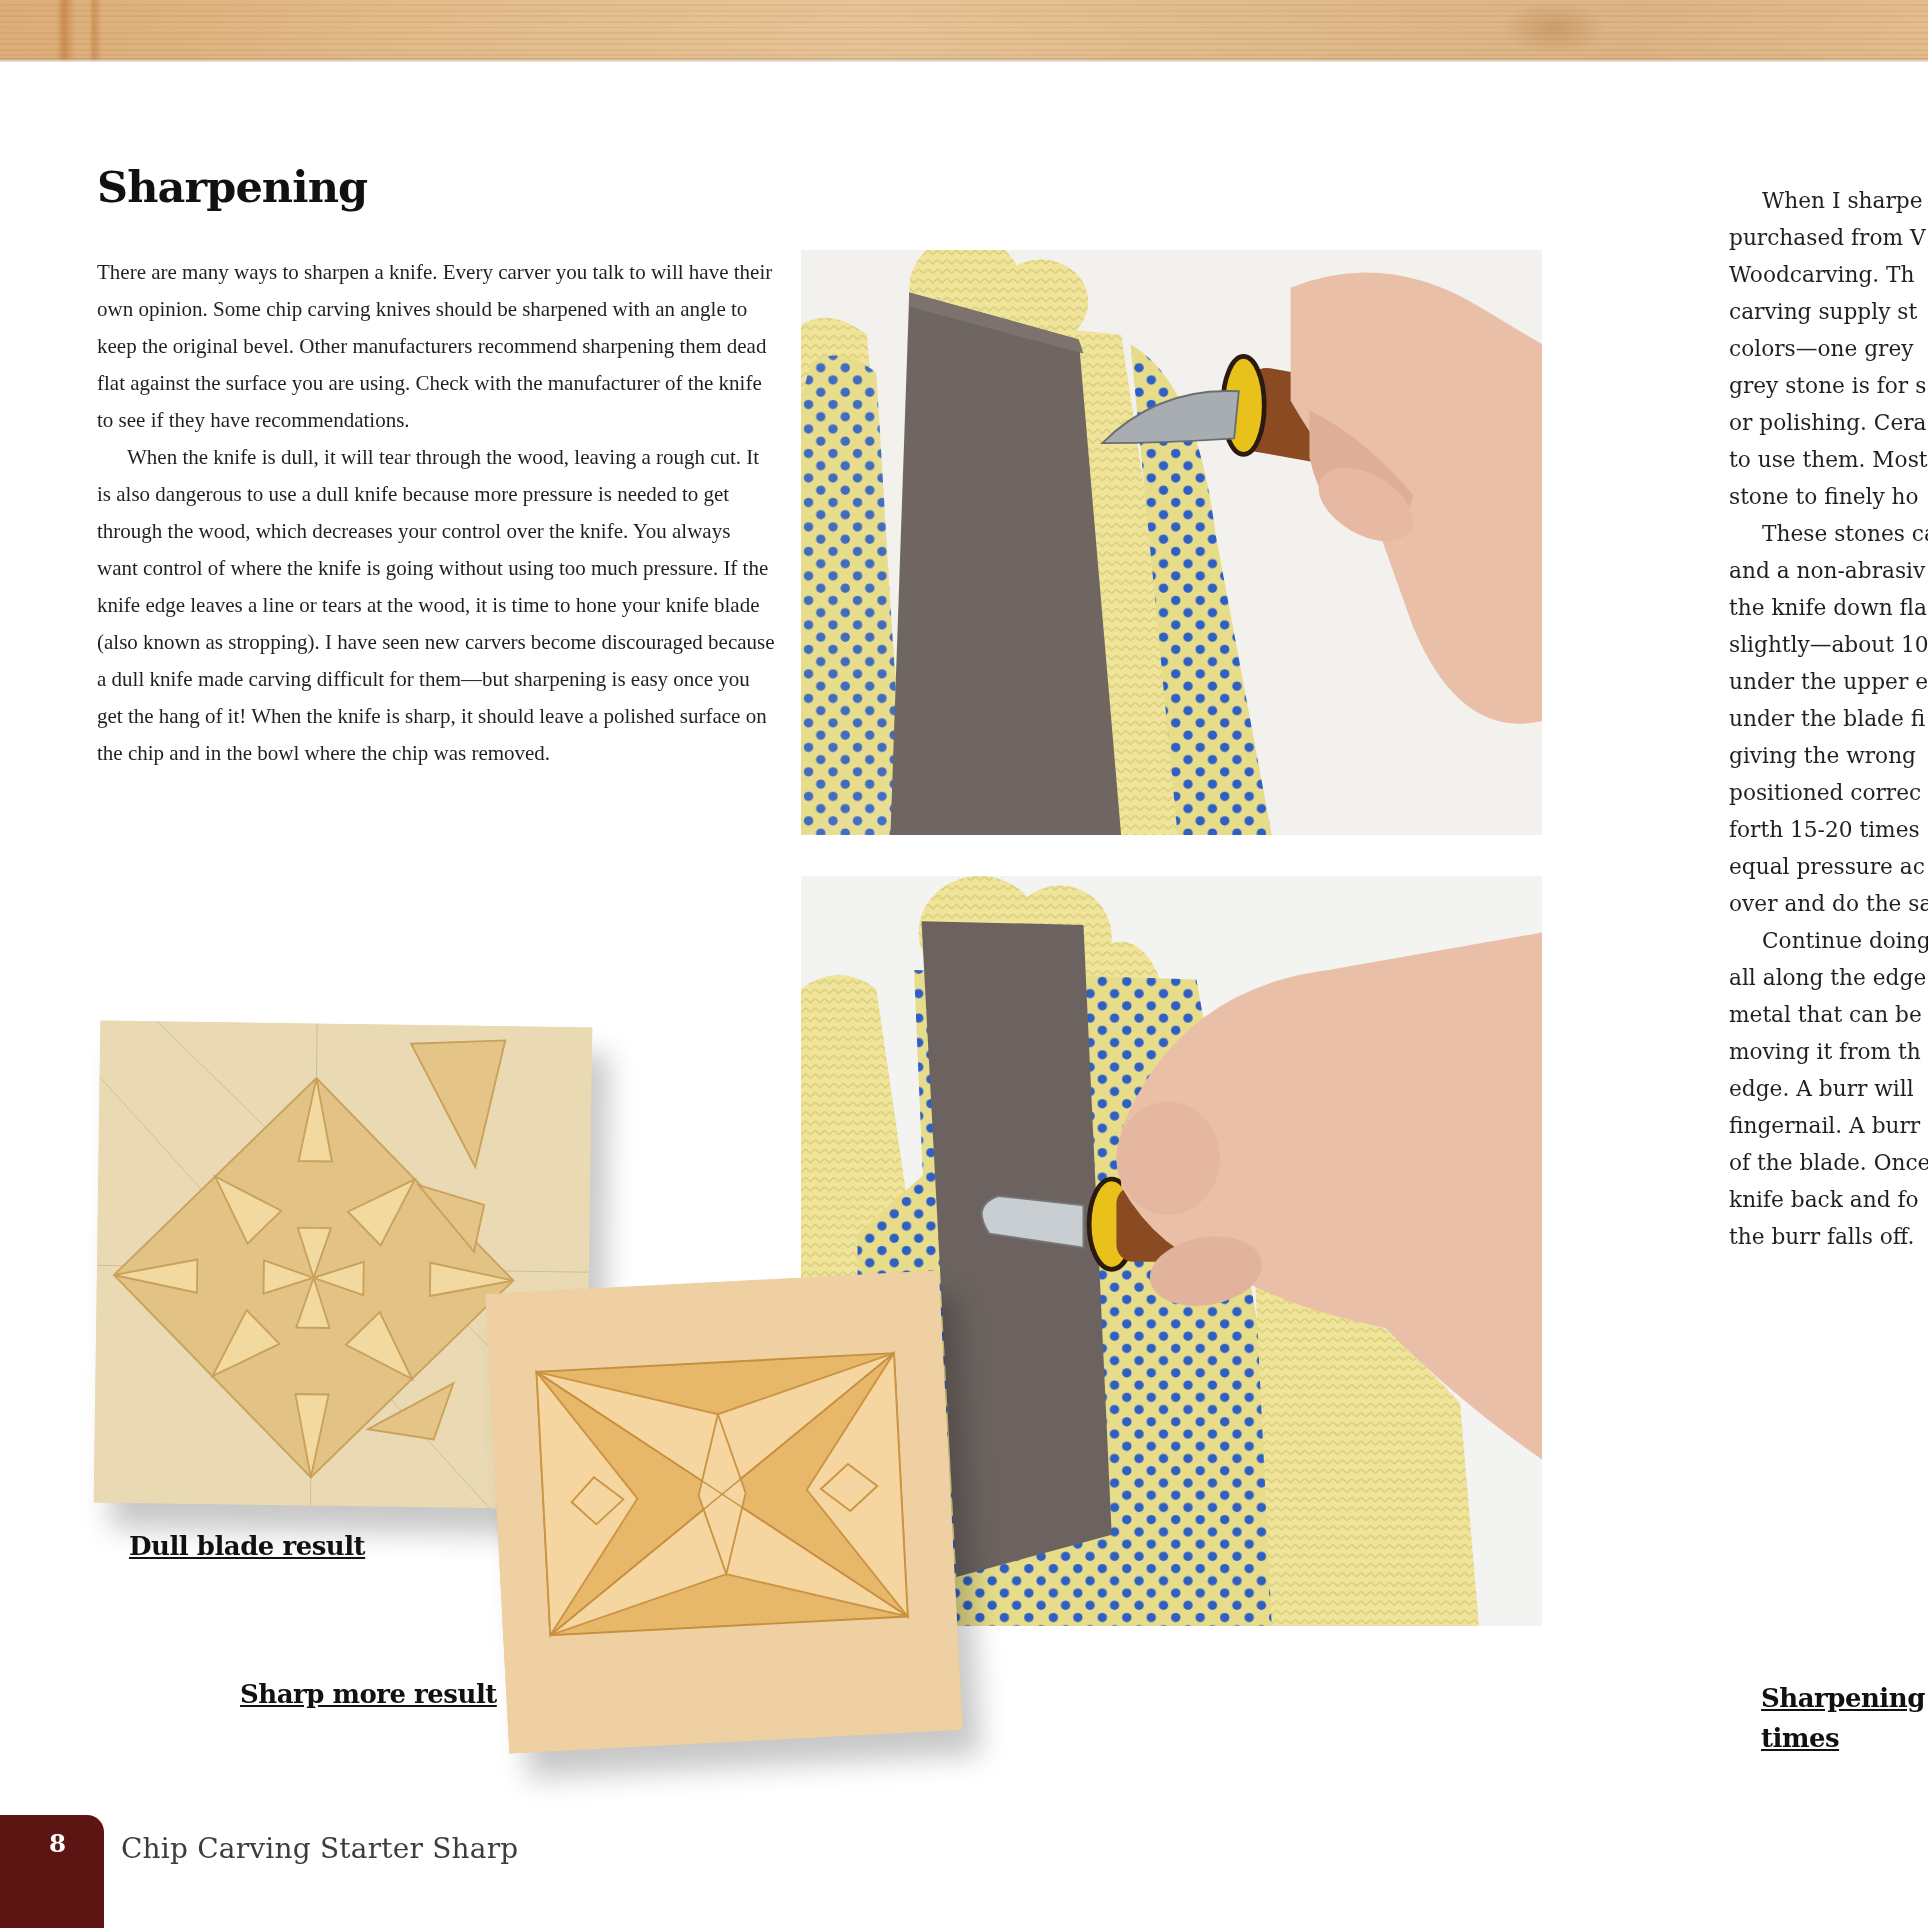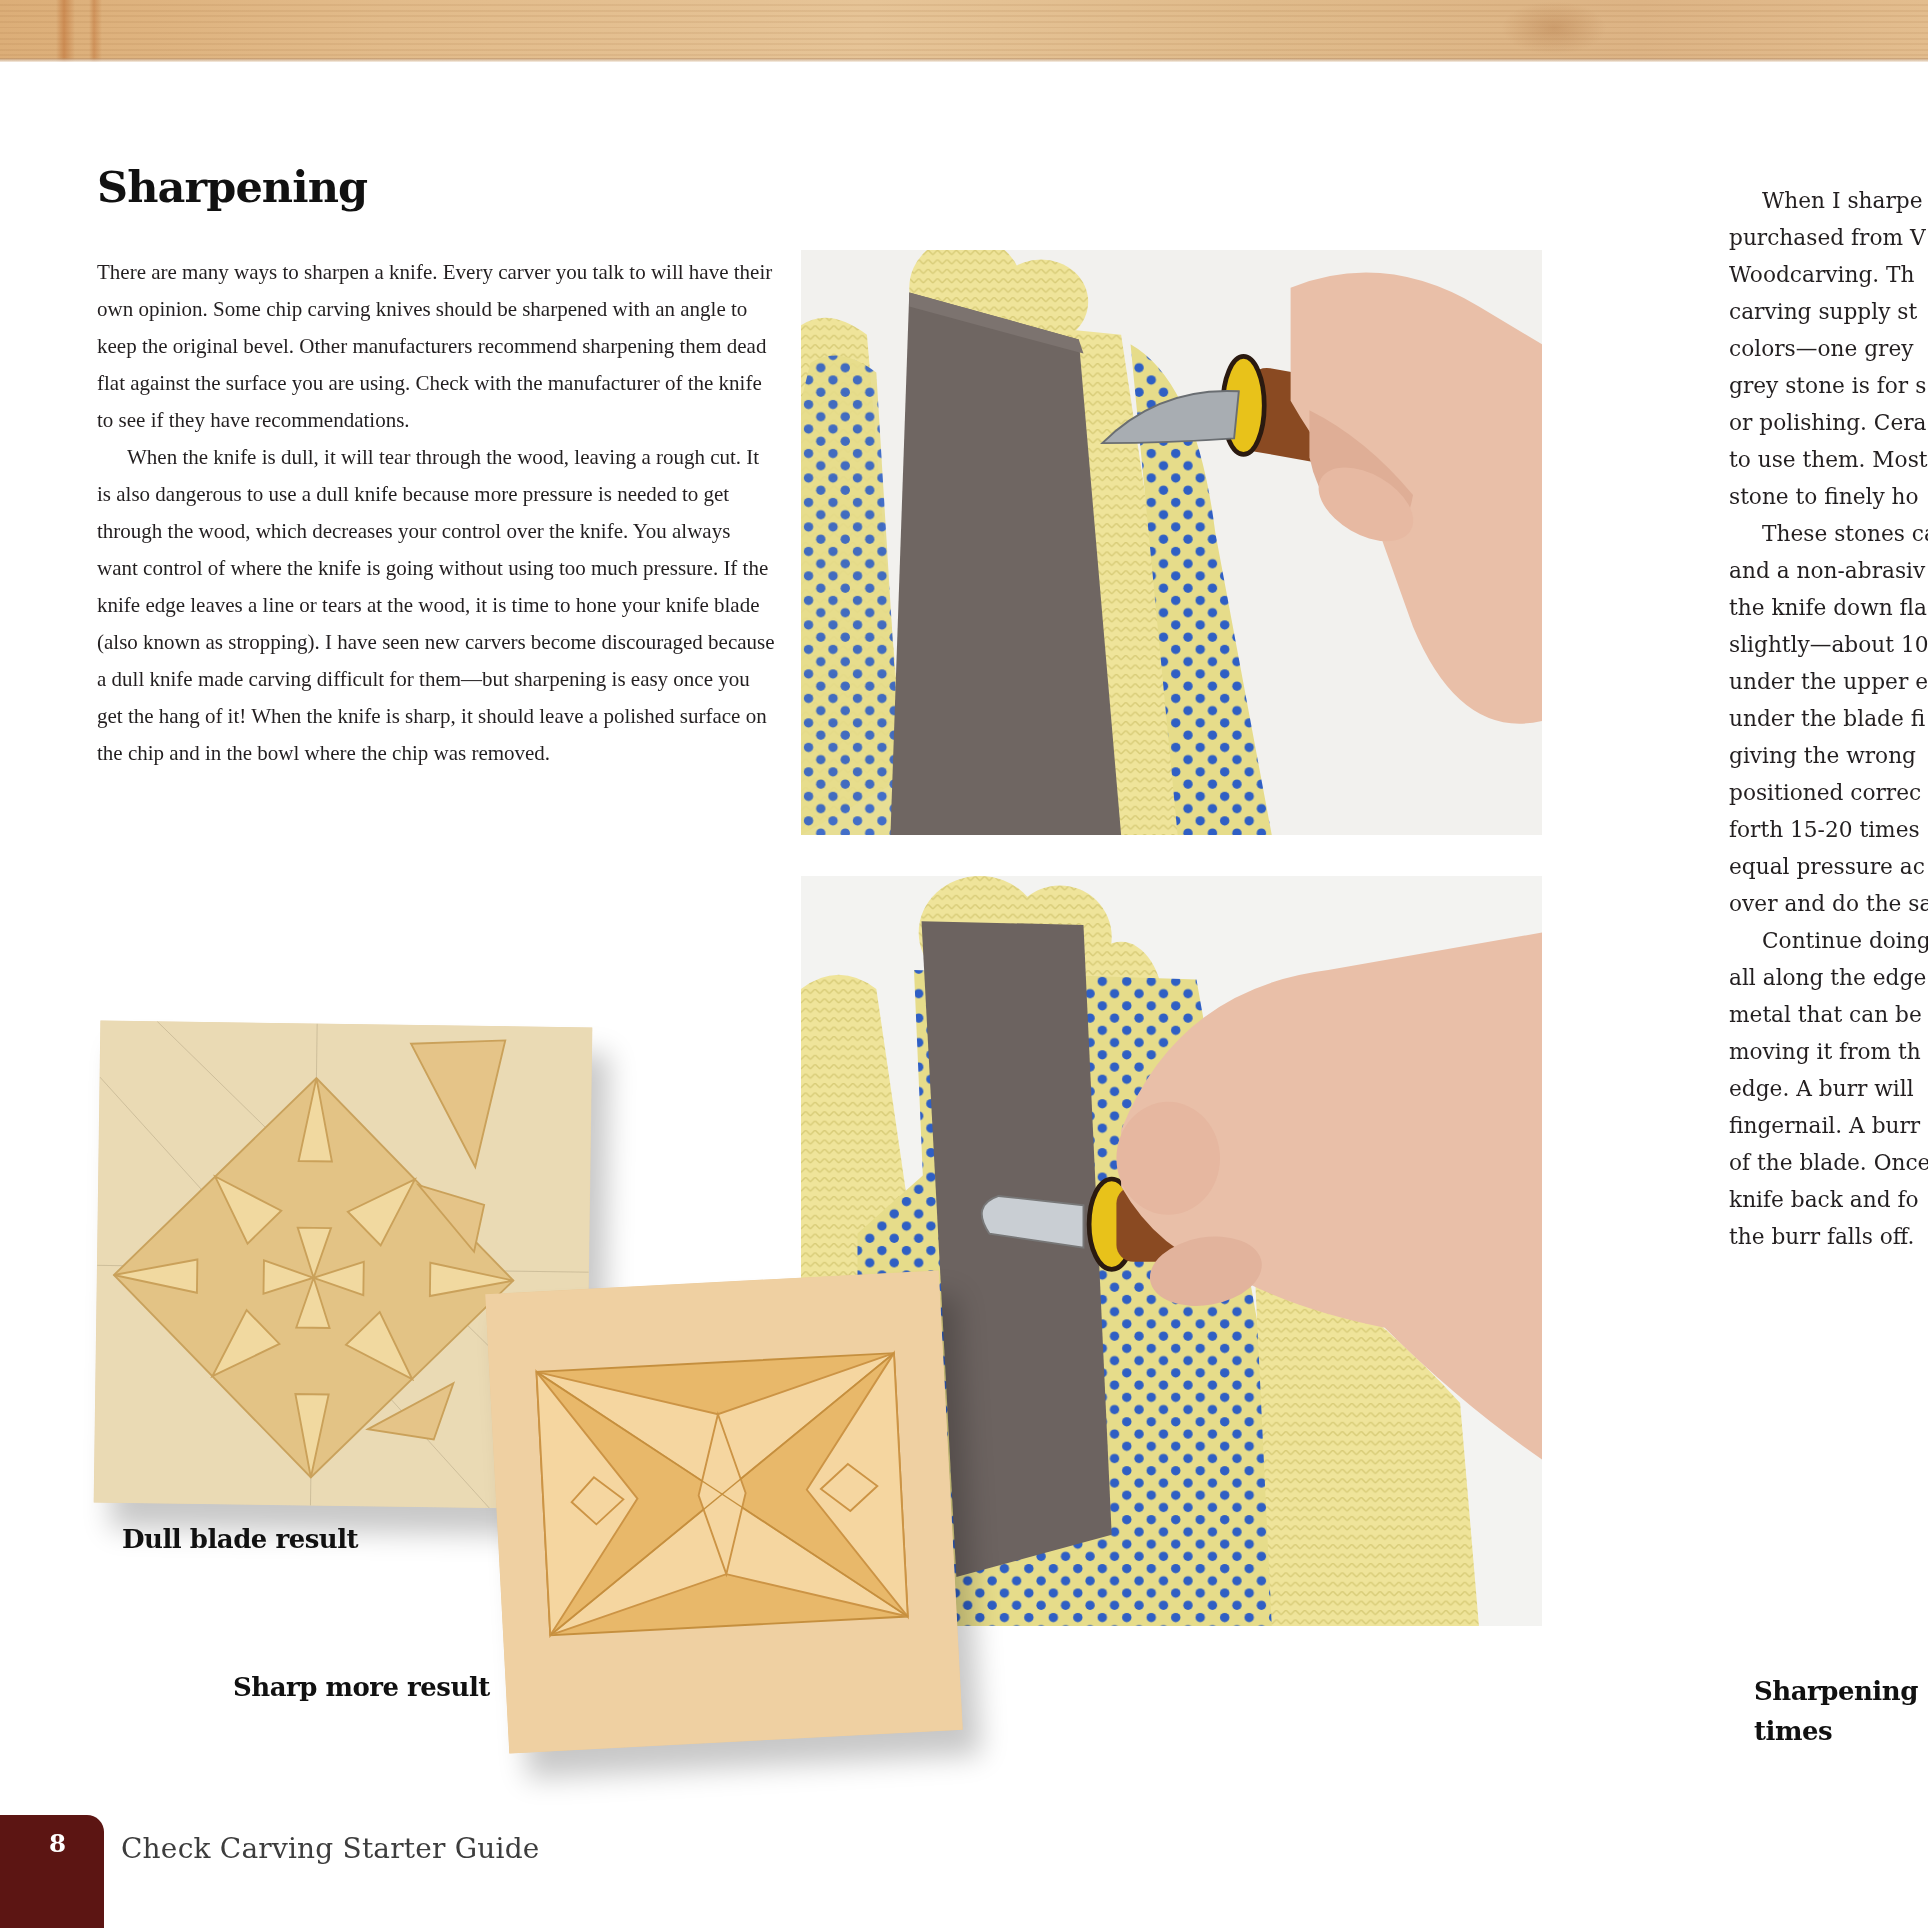--- a/index.html
+++ b/index.html
@@ -40,22 +40,22 @@
   .right-col .line.indent { padding-left:33px; }
   .photo { position:absolute; overflow:hidden; background:#f4f4f2; }
   .photo svg { display:block; width:100%; height:100%; }
   .photo-top { left:801px; top:250px; width:741px; height:585px; }
   .photo-bottom { left:801px; top:876px; width:741px; height:750px; }
   .block { position:absolute; box-shadow: 17px 26px 28px rgba(0,0,0,0.22); }
   .block svg { display:block; width:100%; height:100%; }
   .block-dull { left:97px; top:1024px; width:492px; height:482px; transform:rotate(0.8deg); background:#e9d6ae; }
   .block-sharp { left:497px; top:1282px; width:454px; height:460px; transform:rotate(-3deg); background:#eccb9a; }
   .caption {
-    position:absolute; margin:4px; font-family:"DejaVu Serif", serif; font-weight:bold;
-    font-size:26px; color:#111; letter-spacing:-0.5px;
+    position:absolute; margin:11px; font-family:"DejaVu Serif", serif; font-weight:bold;
+    font-size:26px; color:#111; letter-spacing:-0.5px;text-decoration:underline;
   }
   .caption-dull { left:118px; top:1520px; }
   .caption-sharp { left:229px; top:1668px; }
   .caption-stones { left:1750px; top:1667px; line-height:40px; white-space:nowrap; }
   .page-tab {
     position:absolute; left:0; top:1815px; width:104px; height:114px;
     background:#5c1513; border-top-right-radius:17px;
   }
   .page-number {
     position:absolute; left:49px; top:1829px; font-family:"DejaVu Serif", serif;
@@ -234,14 +234,14 @@
 
 <p class="caption caption-dull">Dull blade result</p>
 <p class="caption caption-sharp">Sharp more result</p>
 <p class="caption caption-stones">
   <span>Sharpening</span><br>
   <span>times</span>
 </p>
 
 <div class="page-tab"></div>
 <span class="page-number">8</span>
-<span class="book-title">Check Carving Starter Guide</span>
+<span class="book-title">Chip Carving Starter Sharp</span>
 
 
 </body></html>

